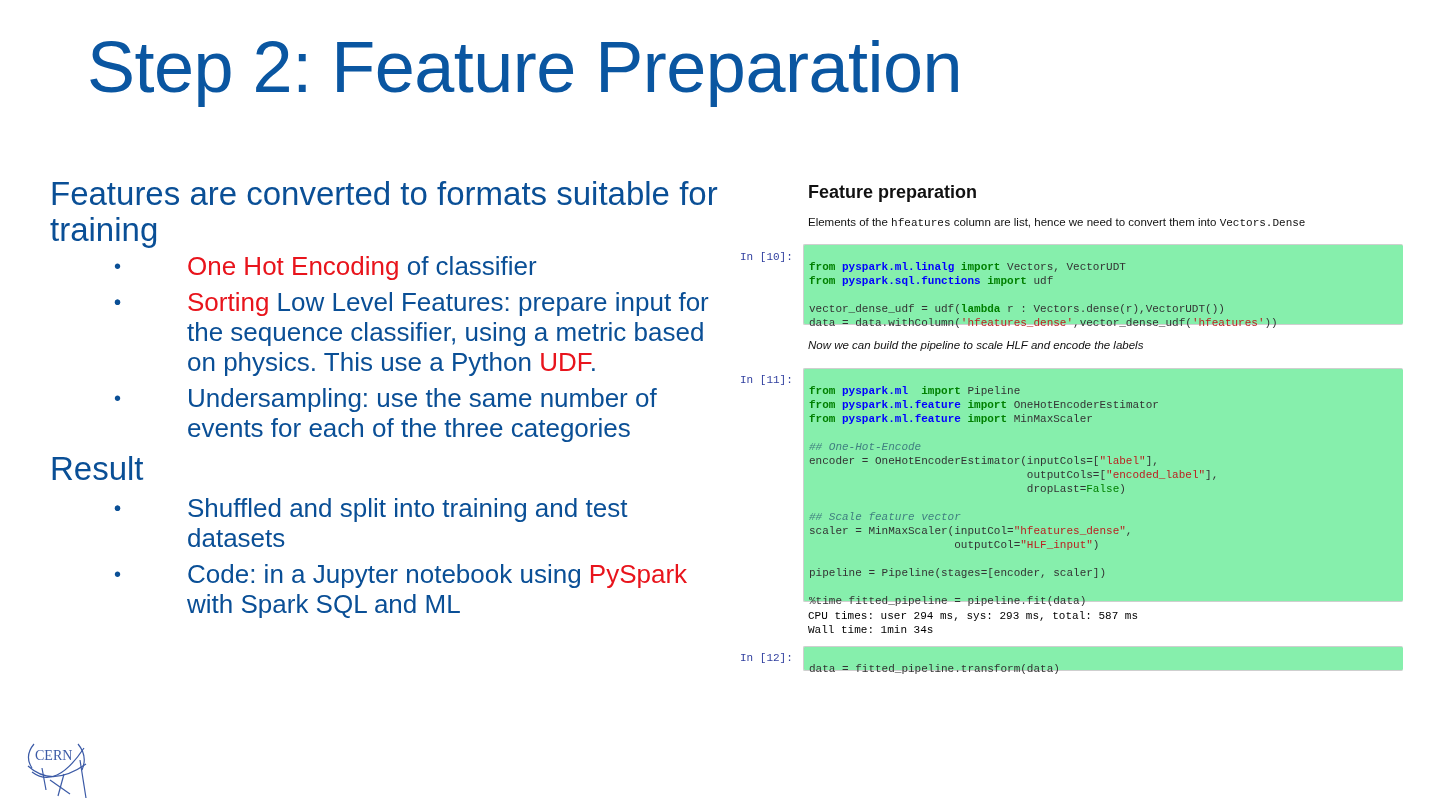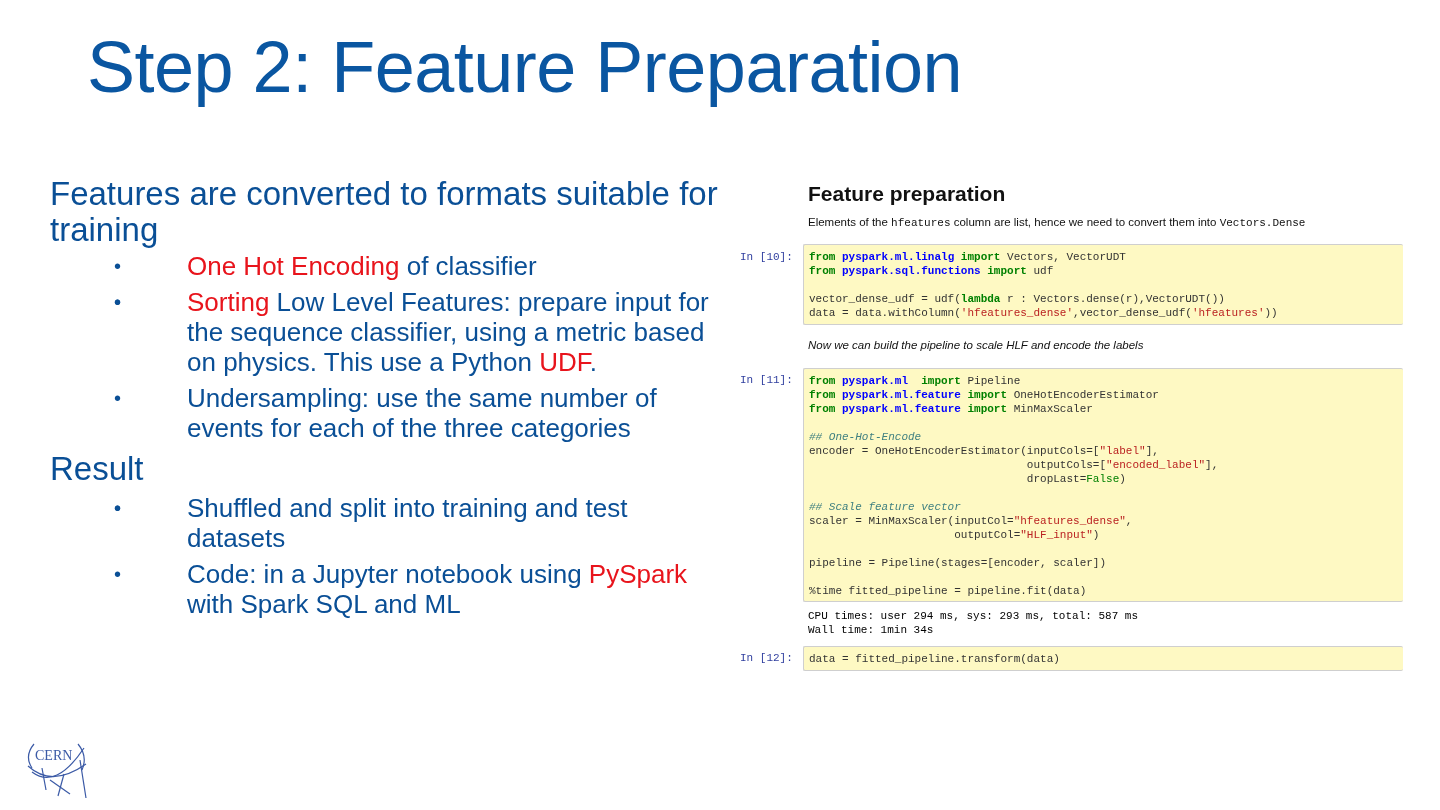--- a/index.html
+++ b/index.html
@@ -16,31 +16,31 @@
     .lvl1 { font-size: 33px; line-height: 36px; margin: 0; }
     .lvl1.result { margin-top: 8px; }
     ul.bullets { list-style: none; margin: 3px 0 0 0; padding: 0; }
     ul.bullets li {
       position: relative; padding-left: 137px; font-size: 26px; line-height: 30px; margin-bottom: 6px;
     }
     ul.bullets li .dot { position: absolute; left: 64px; top: 0; font-size: 20px; }
     .red { color: #e8141c; }
 
     .nb { position: absolute; left: 740px; top: 180px; width: 700px; color: #000; }
-    .nb-h { position: absolute; left: 68px; top: 2px; font-size: 21px; font-weight: bold; color: #111; text-align: right; }
+    .nb-h { position: absolute; left: 68px; top: 2px; font-size: 18px; font-weight: bold; color: #111; text-align: right; }
     .nb-p { position: absolute; left: 68px; font-size: 11.5px; color: #111; white-space: nowrap; }
     .nb-p code { font-family: "Liberation Mono", monospace; font-size: 11px; }
     .prompt {
       position: absolute; left: 0; font-family: "Liberation Mono", monospace; font-size: 11px; color: #303f9f;
     }
     .cell {
-      position: absolute; left: 63px; width: 600px; background: #fef9c3;
+      position: absolute; left: 63px; width: 600px; background: #86efac;
       border: 1px solid #cfcfcf; border-radius: 2px; border-right: none;
       font-family: "Liberation Mono", monospace; font-size: 11px; line-height: 14px; color: #333;
-      padding: 5px 0 4px 5px; box-sizing: border-box; white-space: pre;
+      padding: 15px 0 4px 5px; box-sizing: border-box; white-space: pre;
     }
     .out {
       position: absolute; left: 68px; font-family: "Liberation Mono", monospace; font-size: 11px;
       line-height: 14px; color: #000; white-space: pre;
     }
     .kw { color: #008000; font-weight: bold; }
     .ns { color: #0000ff; font-weight: bold; }
     .str { color: #ba2121; }
     .cm { color: #408080; font-style: italic; }
     .bi { color: #008000; }

